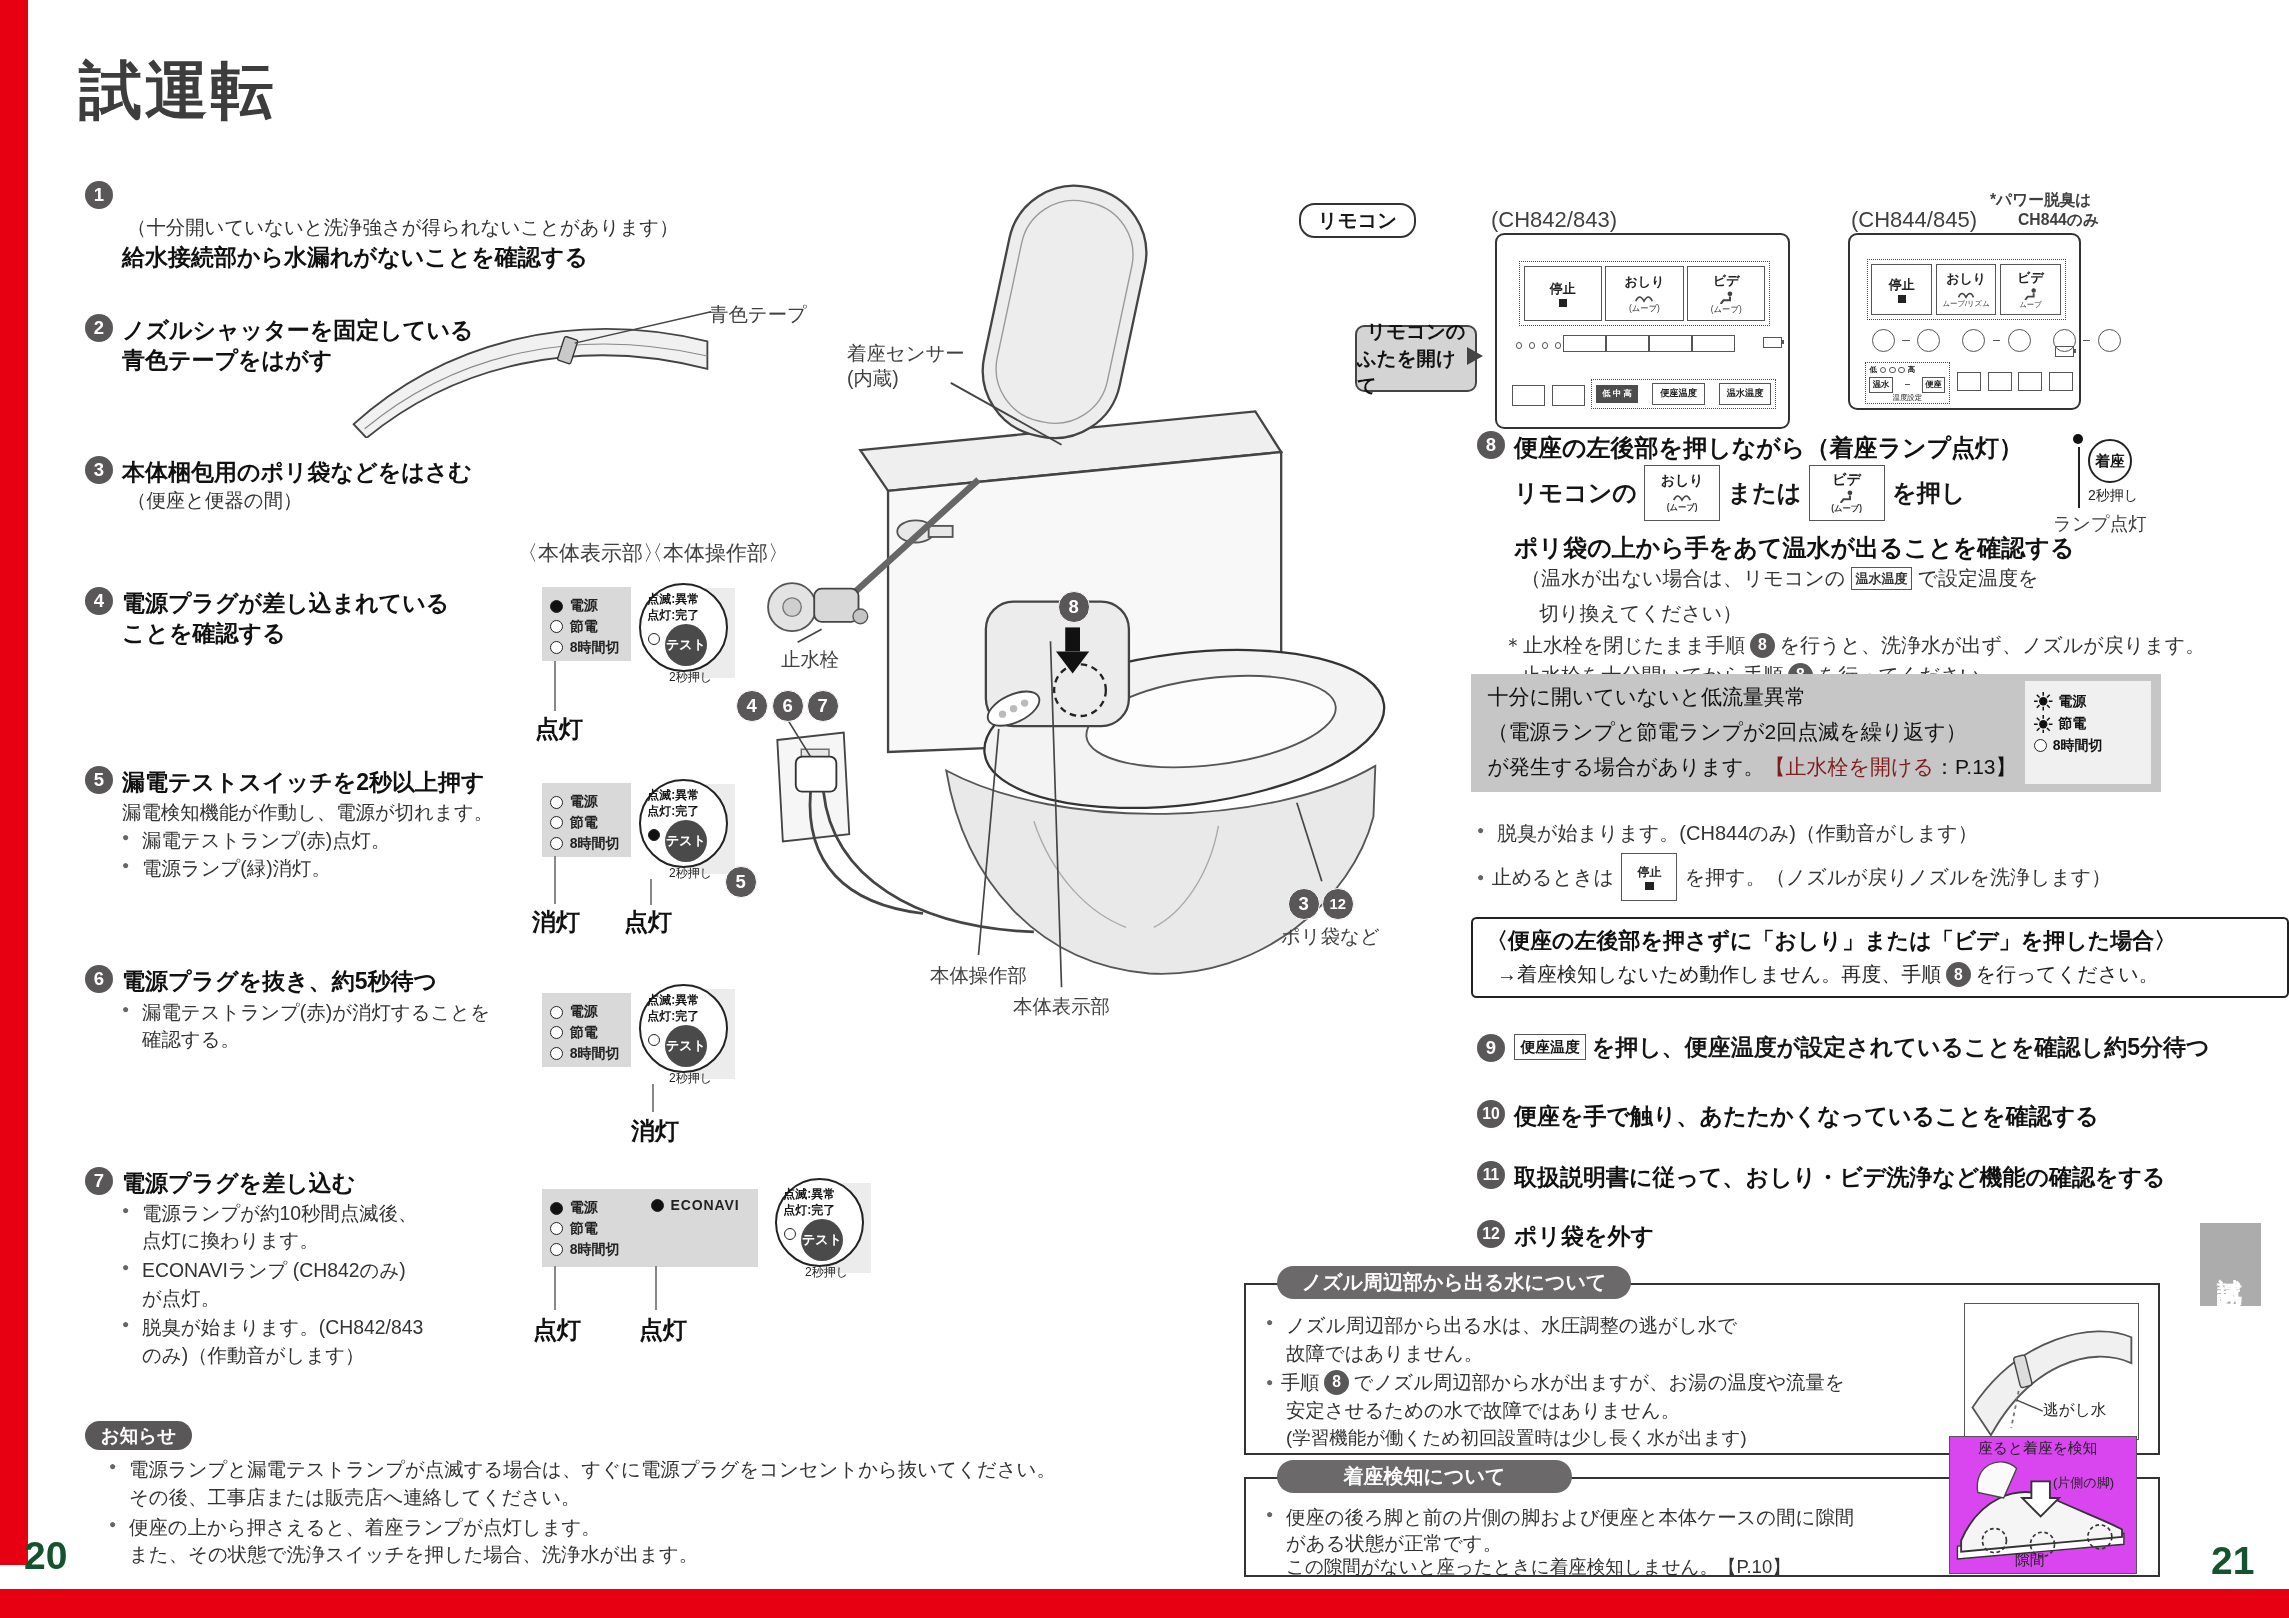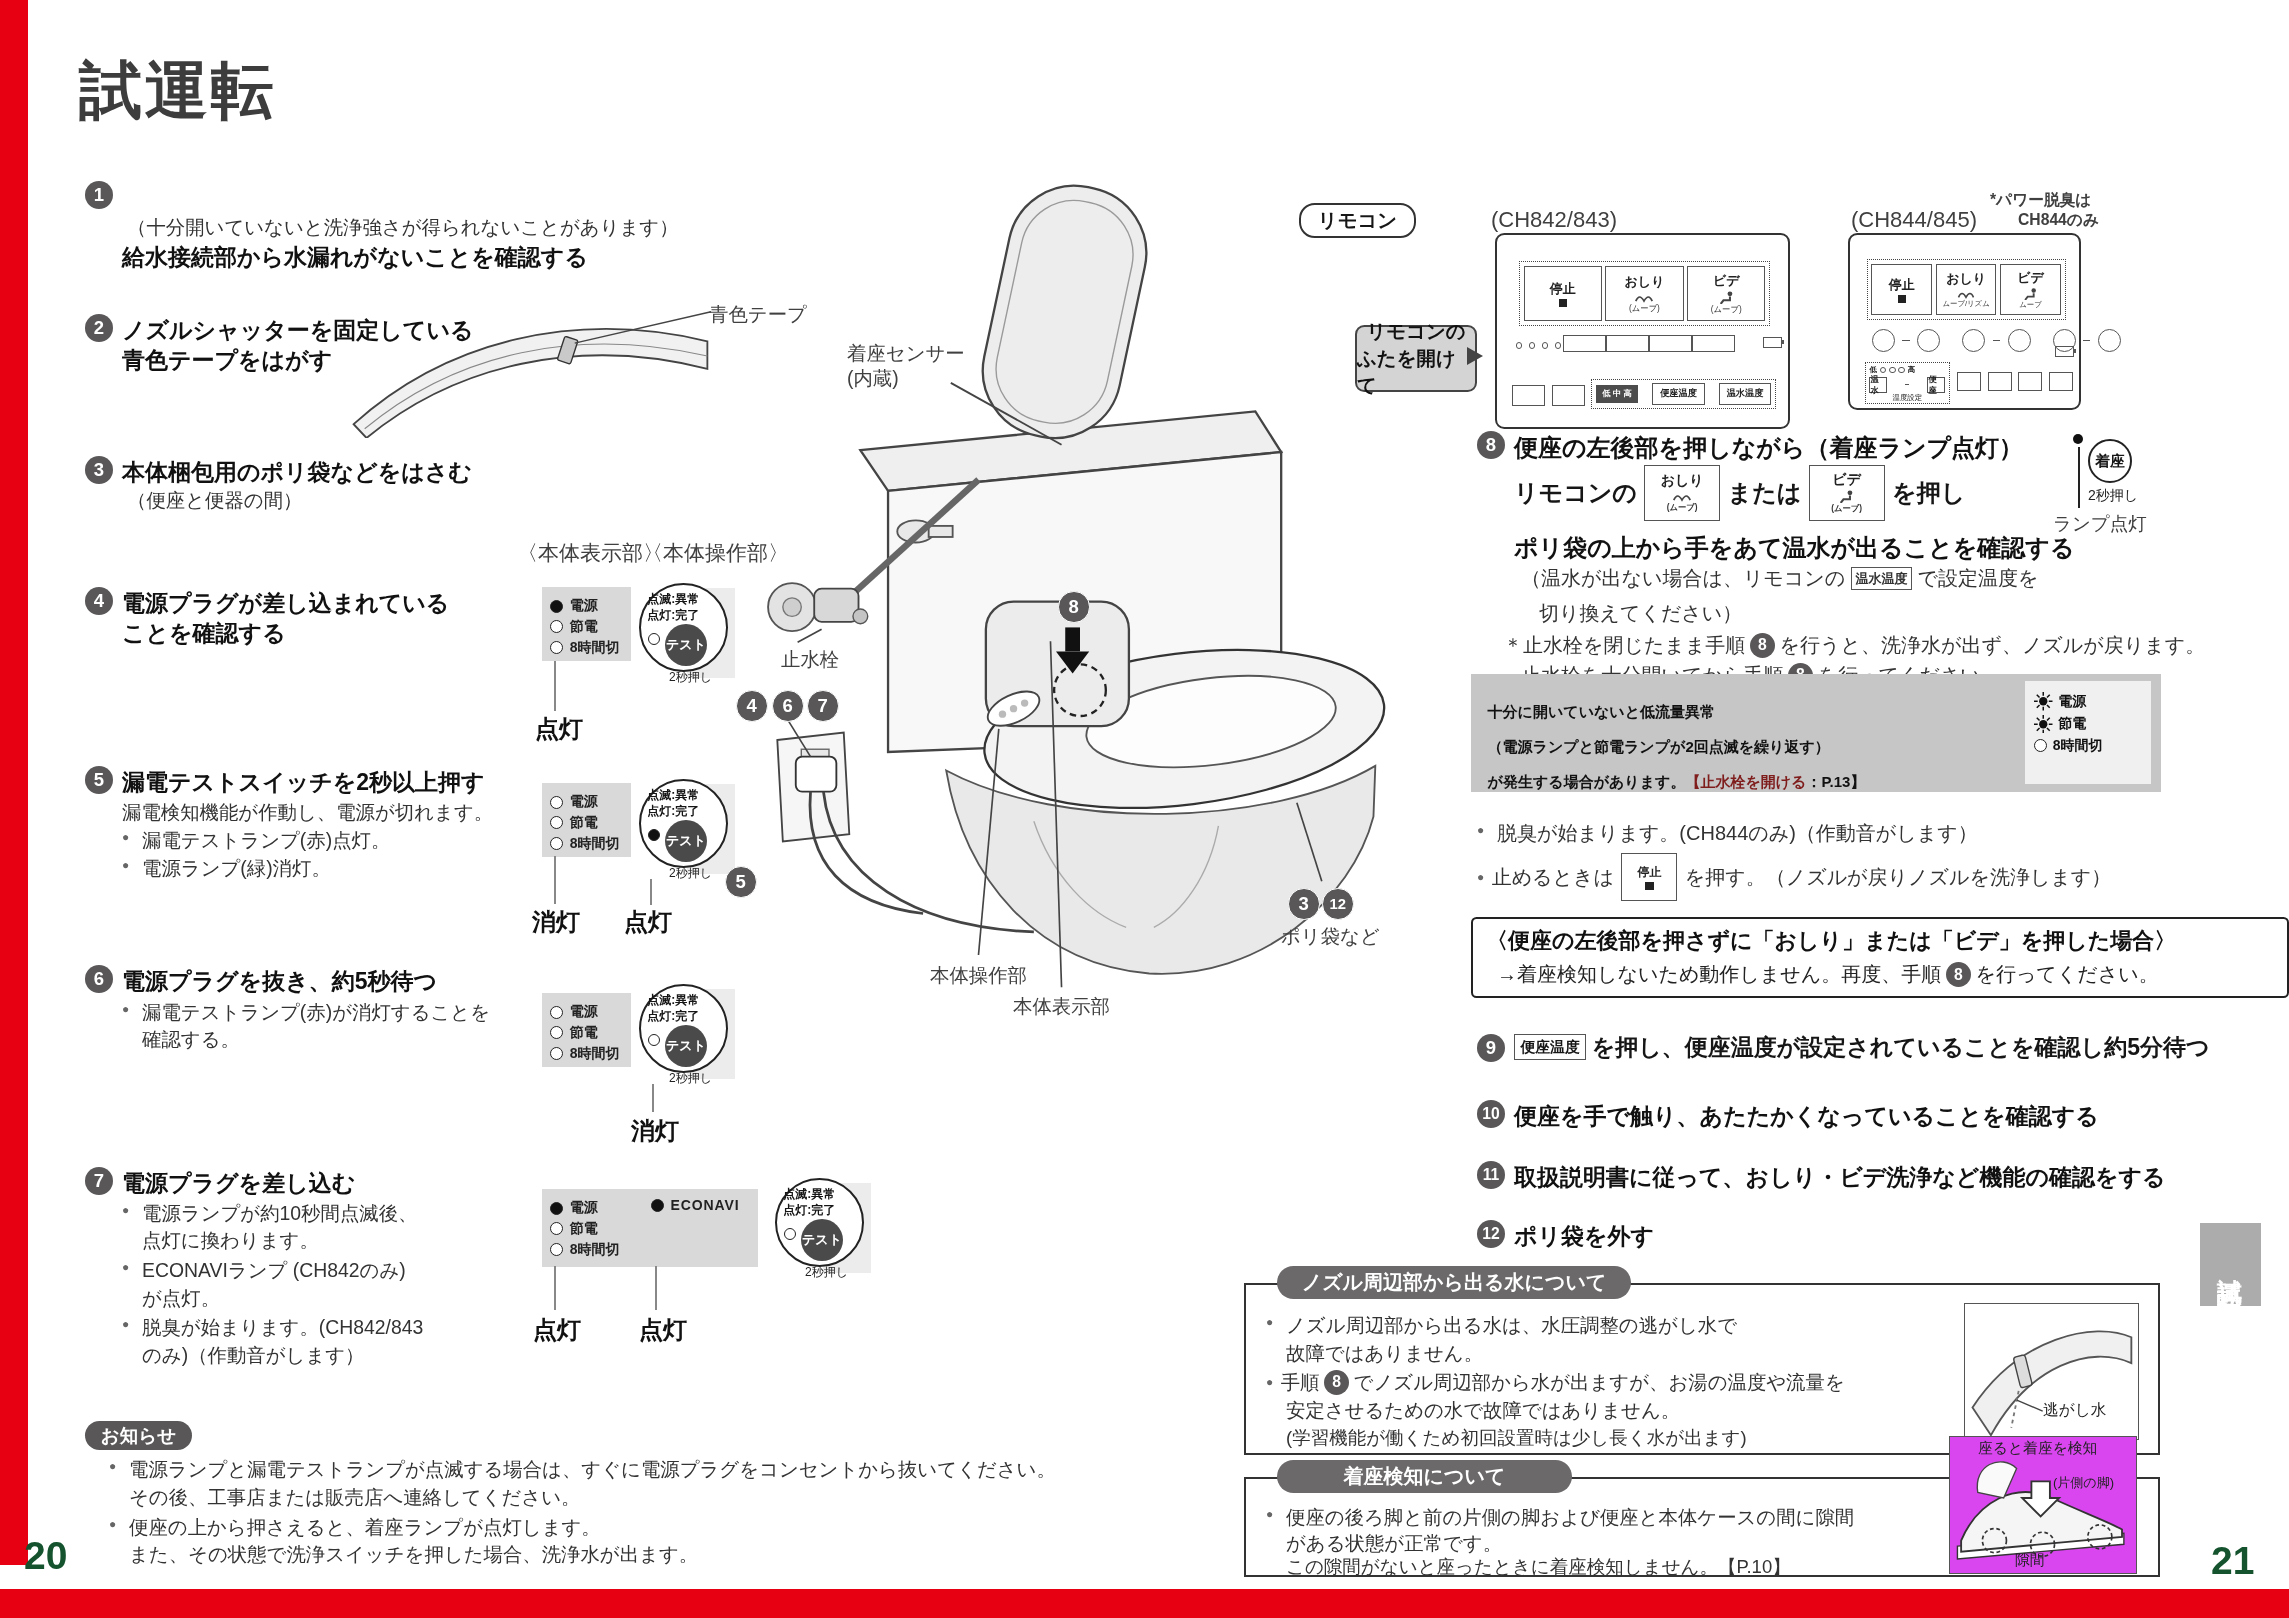--- a/index.html
+++ b/index.html
@@ -66,21 +66,21 @@
   .speech::after{content:"";position:absolute;right:-16.6px;top:20px;border:9.2px solid transparent;border-left:16.6px solid #444;}
   
   .inum{display:inline-flex;width:25px;height:25px;border-radius:50%;background:#595757;color:#fff;font-size:15.7px;
         font-weight:700;align-items:center;justify-content:center;margin:0 4.6px;flex:0 0 auto;}
   .trow{position:absolute;display:flex;align-items:center;white-space:nowrap;}
   .wash-btn{display:inline-flex;flex-direction:column;align-items:center;justify-content:center;border:1.8px solid #555;
             background:#fff;width:74px;height:54px;margin:0 7.4px;gap:0.9px;}
   .wash-btn .rc-lbl{font-size:14px;}
   .chip-l{border:1.8px solid #555;background:#fff;font-size:14px;font-weight:700;padding:2.8px 5.5px;margin:0 5.5px;white-space:nowrap;}
   .warnbox{position:absolute;background:#c6c6c6;box-sizing:border-box;}
-  .wl{position:absolute;font-size:15px;font-weight:700;color:#111;white-space:nowrap;margin-top:20px;}
+  .wl{position:absolute;font-size:21px;font-weight:400;color:#111;white-space:nowrap;}
   .windic{position:absolute;background:#f0f0f0;padding:7.4px 9.2px;box-sizing:border-box;}
   .wrow{display:flex;align-items:center;gap:5.5px;font-size:14px;font-weight:700;color:#111;margin:3.7px 0;}
   .casebox{position:absolute;border:2.8px solid #222;border-radius:5.5px;background:#fff;box-sizing:border-box;}
   .secbox{position:absolute;border:2.8px solid #333;background:#fff;box-sizing:border-box;}
   .secpill{position:absolute;background:#6b6969;color:#fff;font-size:20px;font-weight:700;border-radius:17.5px;
            display:flex;align-items:center;justify-content:center;}
   .illbox{position:absolute;border:1.8px solid #555;background:#fff;box-sizing:border-box;}
   .notice-pill{position:absolute;background:#595757;color:#fff;font-size:18.5px;font-weight:700;border-radius:14.8px;
            display:flex;align-items:center;justify-content:center;}
   .mini{position:absolute;font-size:14px;color:#222;white-space:nowrap;}
@@ -418,21 +418,21 @@
         <span class="rcircle"></span>
     </div>
     <div class="abs" style="left:14.8px;top:127px;width:85px;height:42px;border:1.8px dotted #444;box-sizing:border-box;padding:1.8px 3.7px;">
       <div style="display:flex;align-items:center;gap:2.8px;font-size:7.4px;font-weight:700;">
         <span>低</span>
         <span class="led"></span>
           <span class="led"></span>
           <span class="led"></span>
         <span>高</span>
       </div>
-      <div style="display:flex;align-items:center;gap:18px;margin-top:1.8px;">
+      <div style="display:flex;align-items:center;gap:12px;margin-top:1.8px;">
         <div class="rc-chip" style="width:28px;height:14px;font-size:8.3px;">温水</div>
         <span class="rdash"></span>
         <div class="rc-chip" style="width:28px;height:14px;font-size:8.3px;">便座</div>
       </div>
       <div style="font-size:7.4px;text-align:center;margin-top:0.9px;">温度設定</div>
     </div>
     <div class="abs" style="left:107px;top:137px;display:flex;gap:6.5px;">
       <div class="srect" style="width:22px;height:16.6px;"></div>
       <div class="srect" style="width:22px;height:16.6px;"></div>
       <div class="srect" style="width:22px;height:16.6px;"></div>

